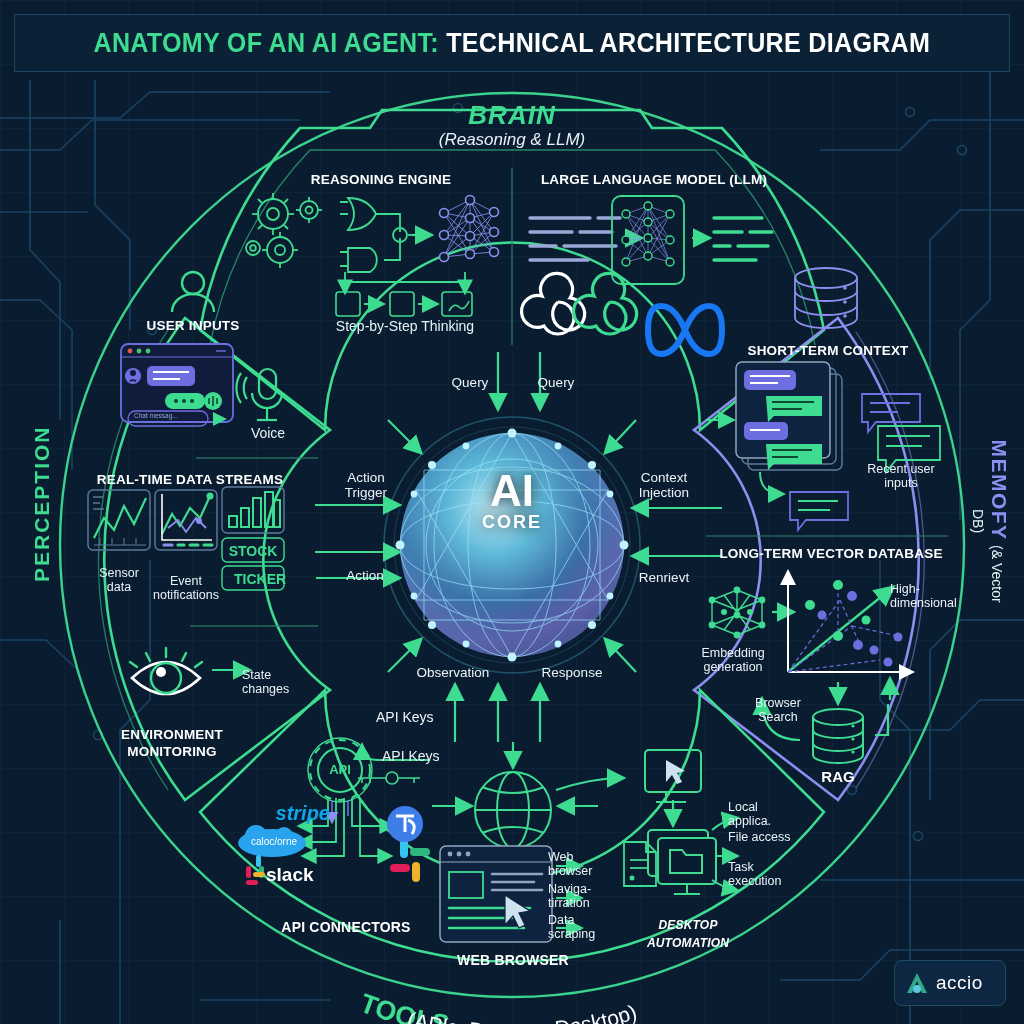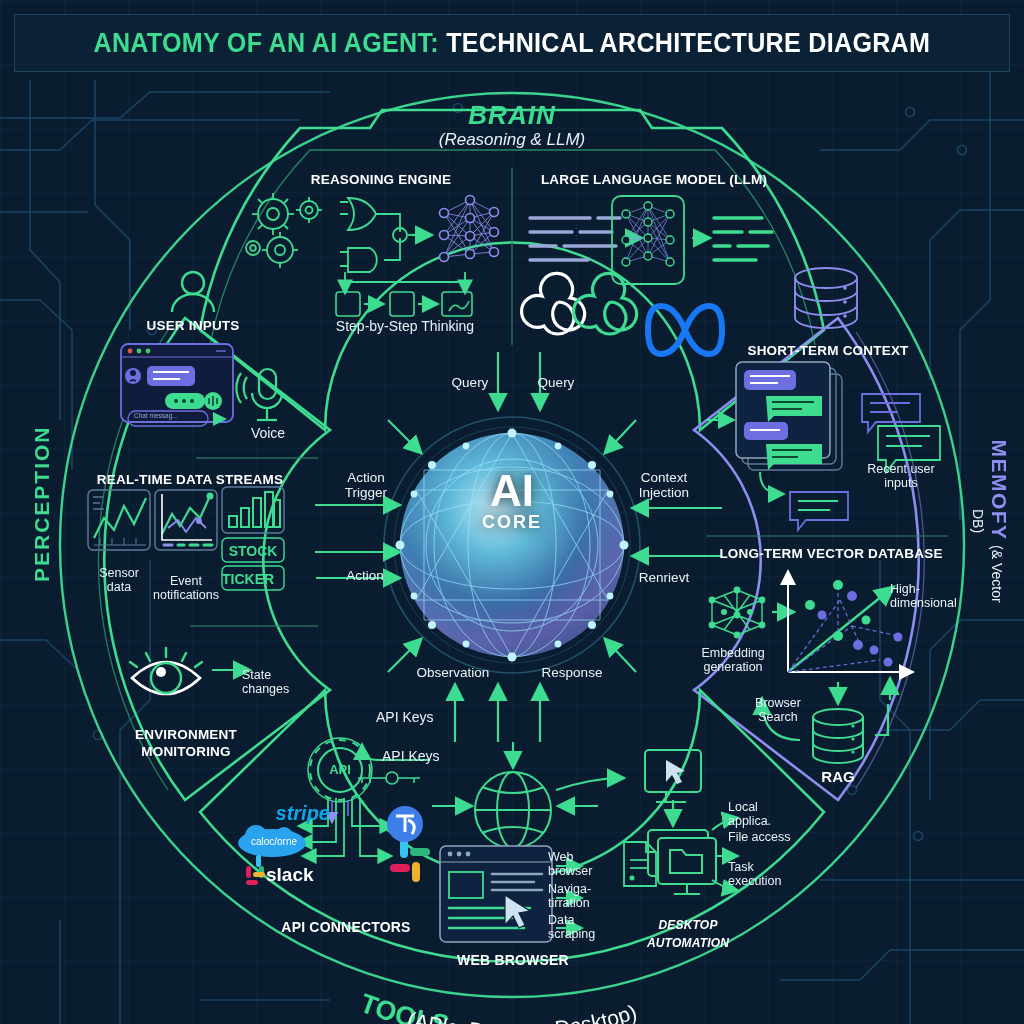--- a/index.html
+++ b/index.html
@@ -492,24 +492,24 @@
   </svg>
 
   <div class="lbl hdr" style="left:128px;top:318px;width:130px;font-size:13.5px;">USER INPUTS</div>
   <div class="lbl" style="left:134px;top:412px;width:70px;font-size:6.5px;color:#9aa7d8;">Chat messag...</div>
   <div class="lbl sub" style="left:238px;top:425px;width:60px;font-size:14px;">Voice</div>
 
   <div class="lbl hdr" style="left:92px;top:472px;width:196px;font-size:13.5px;">REAL-TIME DATA STREAMS</div>
   <div class="lbl tiny" style="left:86px;top:566px;width:66px;text-align:center;">Sensor data</div>
   <div class="lbl tiny" style="left:148px;top:566px;width:76px;text-align:center;margin-top:8px;">Event notifications</div>
   <div class="lbl grn" style="left:222px;top:543px;width:62px;text-align:center;font-size:14px;font-weight:bold;">STOCK</div>
-  <div class="lbl grn" style="left:222px;top:571px;width:50px;text-align:left;font-size:14px;font-weight:bold;">TICKER</div>
+  <div class="lbl grn" style="left:222px;top:571px;width:50px;text-align:left;font-size:14px;font-weight:bold;padding-left:12px;">TICKER</div>
 
   <div class="lbl tiny" style="left:242px;top:668px;width:62px;">State changes</div>
-  <div class="lbl hdr" style="left:101px;top:726px;width:170px;font-size:13.5px;line-height:17px;">ENVIRONMENT MONITORING</div>
+  <div class="lbl hdr" style="left:87px;top:726px;width:170px;font-size:13.5px;line-height:17px;">ENVIRONMENT MONITORING</div>
 
   <div class="lbl" style="left:905px;top:500px;width:170px;text-align:center;transform:rotate(90deg);">
     <span class="pur" style="font-size:21px;font-weight:bold;letter-spacing:1.5px;">MEMOFY</span>
     <span style="font-size:14px;color:#e8f2f8;">(&amp; Vector DB)</span>
   </div>
 
   <svg class="layer">
 
     <g fill="none" stroke="#8d8ff0" stroke-width="1.8">
       <ellipse cx="826" cy="278" rx="31" ry="10"></ellipse>
@@ -804,14 +804,21 @@
     </text>
   </svg>
 
   <div id="titlebar">
     <div id="titletext">
       <span id="t-green">ANATOMY OF AN AI AGENT:</span>
       <span id="t-white">TECHNICAL ARCHITECTURE DIAGRAM</span>
     </div>
   </div>
 
+  <div id="accio">
+    <svg width="26" height="26" viewBox="0 0 26 26">
+      <path d="M13 3 L23 23 L18 23 L13 11 L8 23 L3 23 Z" fill="#2fa98a"></path>
+      <circle cx="13" cy="19" r="4" fill="#5cc8e0"></circle>
+    </svg>
+    <span class="word">accio</span>
+  </div>
 
 </div>
 
 </body></html>

